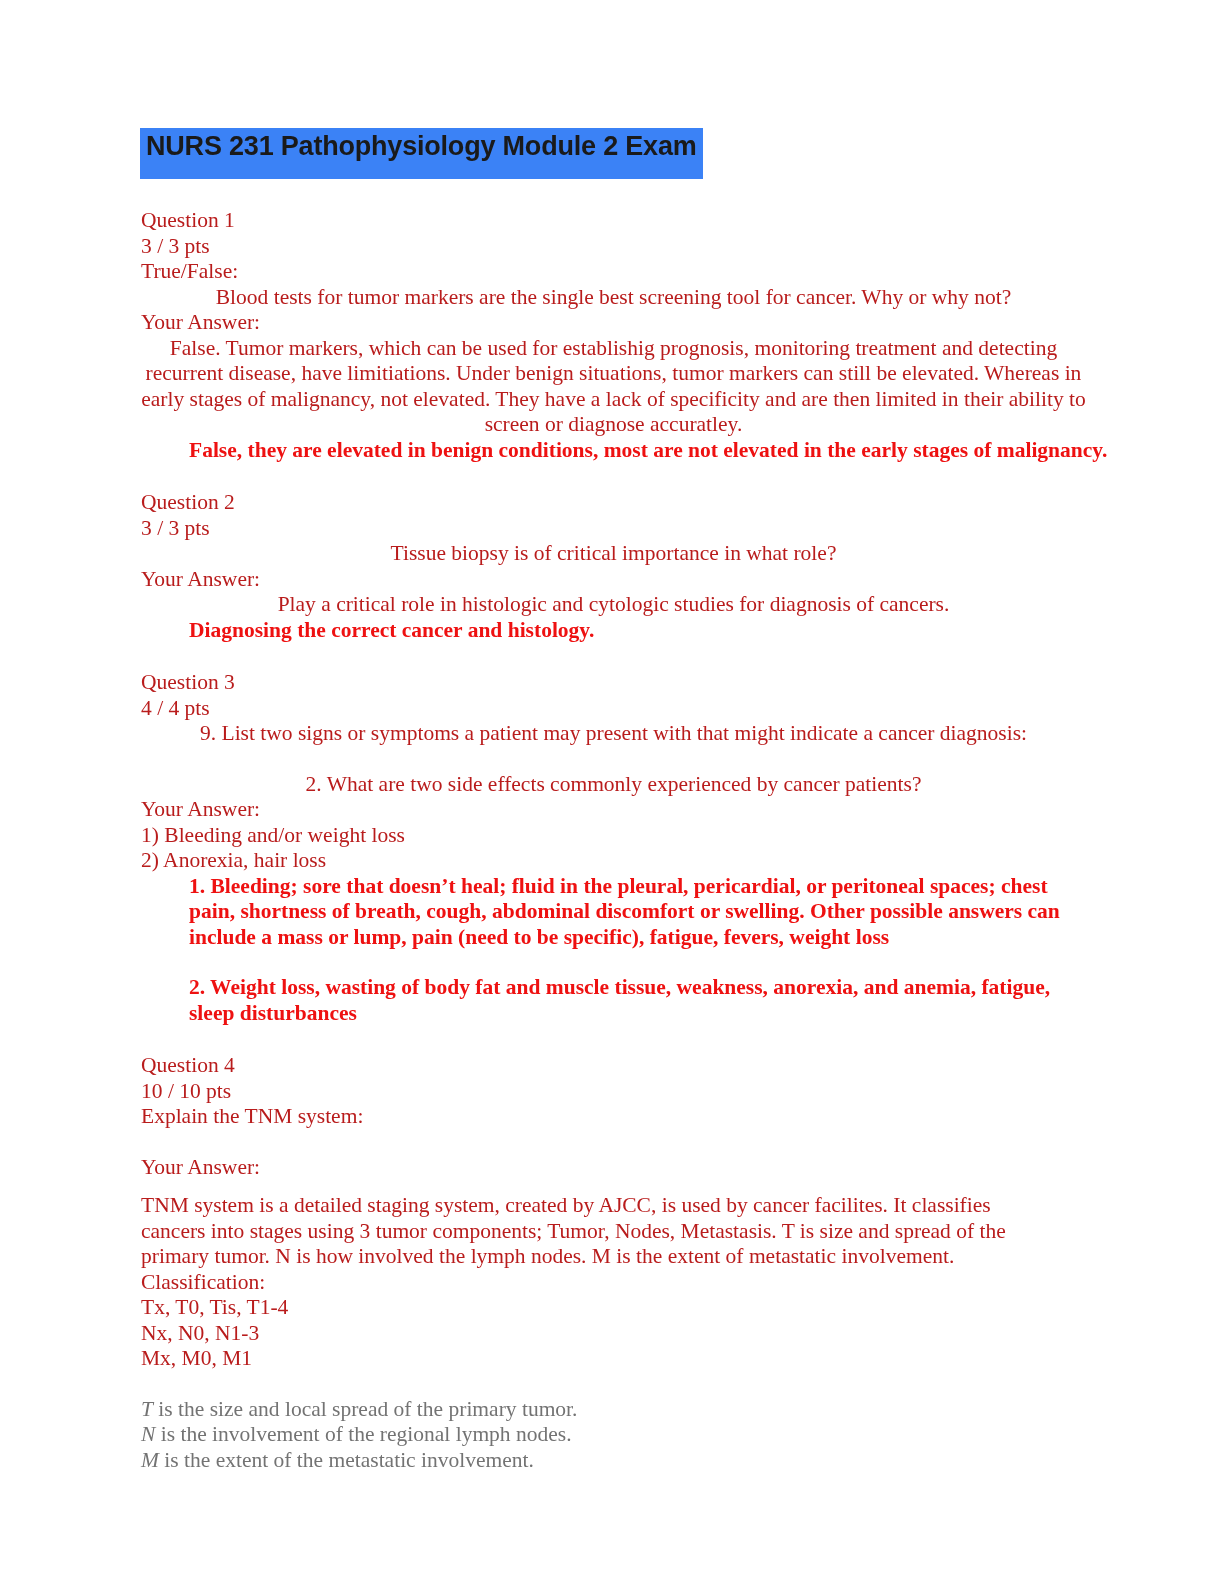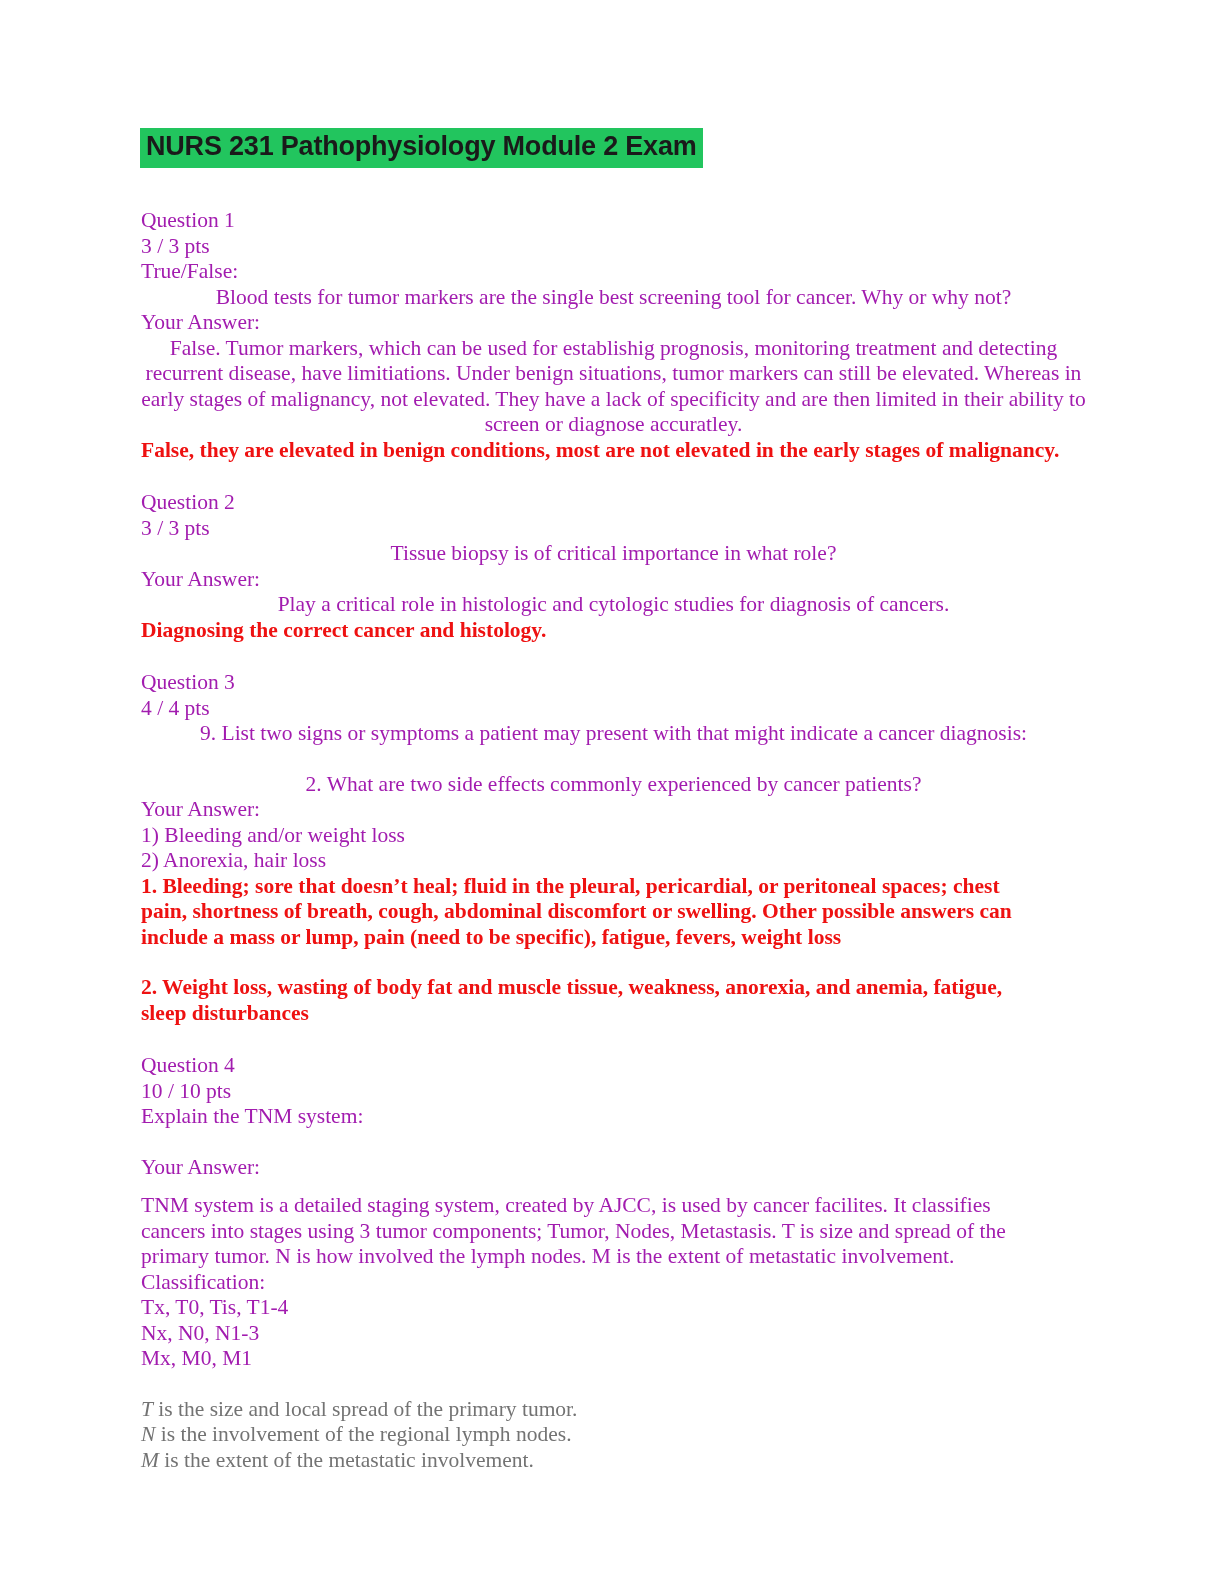--- a/index.html
+++ b/index.html
@@ -28,46 +28,47 @@
     left: 140px;
     top: 128px;
     width: 950px;
     font-family: "Liberation Sans", sans-serif;
     font-weight: bold;
     font-size: 27px;
     color: #1a1a1a;
     letter-spacing: -0.2px;
   }
   .doc-title span.hl {
-    background: #22c55e;
-    padding: 2px 6px 4px 6px;
+    background: #3b82f6;
+    padding: 2px 6px 15px 6px;
     display: inline-block;
     line-height: 1.25;
   }
   .body-area {
     position: absolute;
     left: 141px;
     top: 208px;
     width: 920px;
   }
   .blk {
     font-size: 21.5px;
     line-height: 25.5px;
-    color: #a21caf;
+    color: #b91c1c;
     margin: 0;
   }
   .q-head {
     margin: 0;
   }
   .bold {
     font-weight: normal;
   }
   .ans-red {
     color: #ee1111;
     font-weight: bold;
+    margin-left: 48px;
   }
   .ans-red-ital-lead {
     color: #737373;
     font-weight: normal;
   }
   .ans-red-ital-lead i {
     font-style: italic;
   }
   .gap-sm { height: 25px; }
   .gap-md { height: 27px; }

